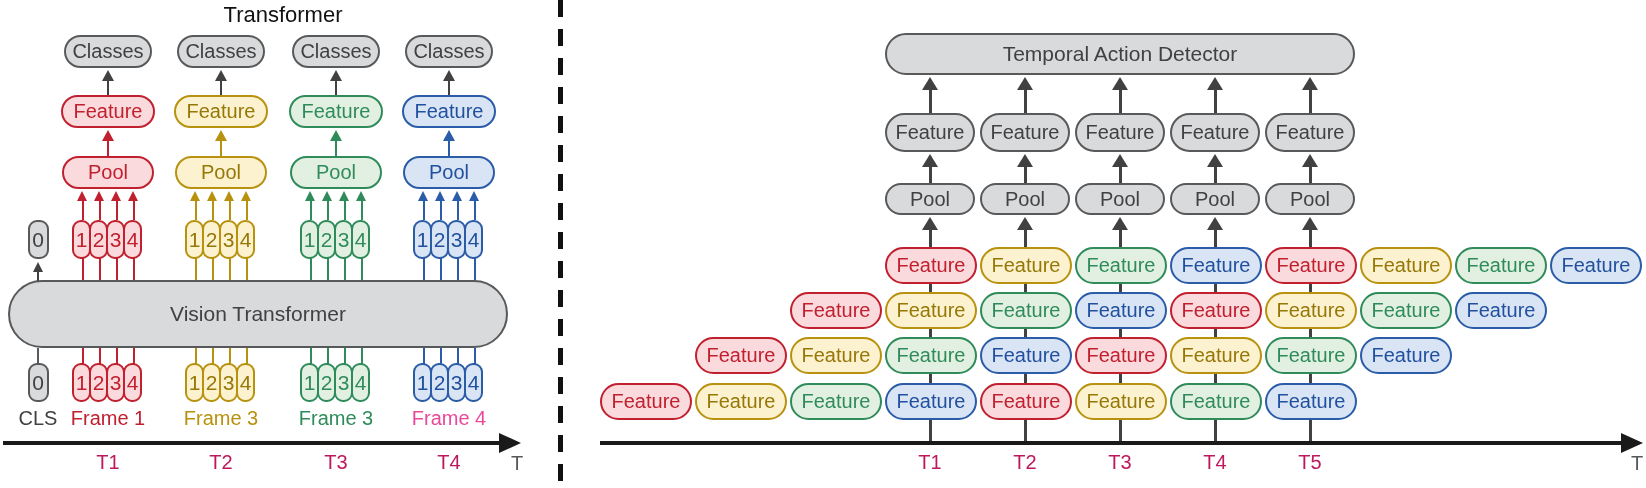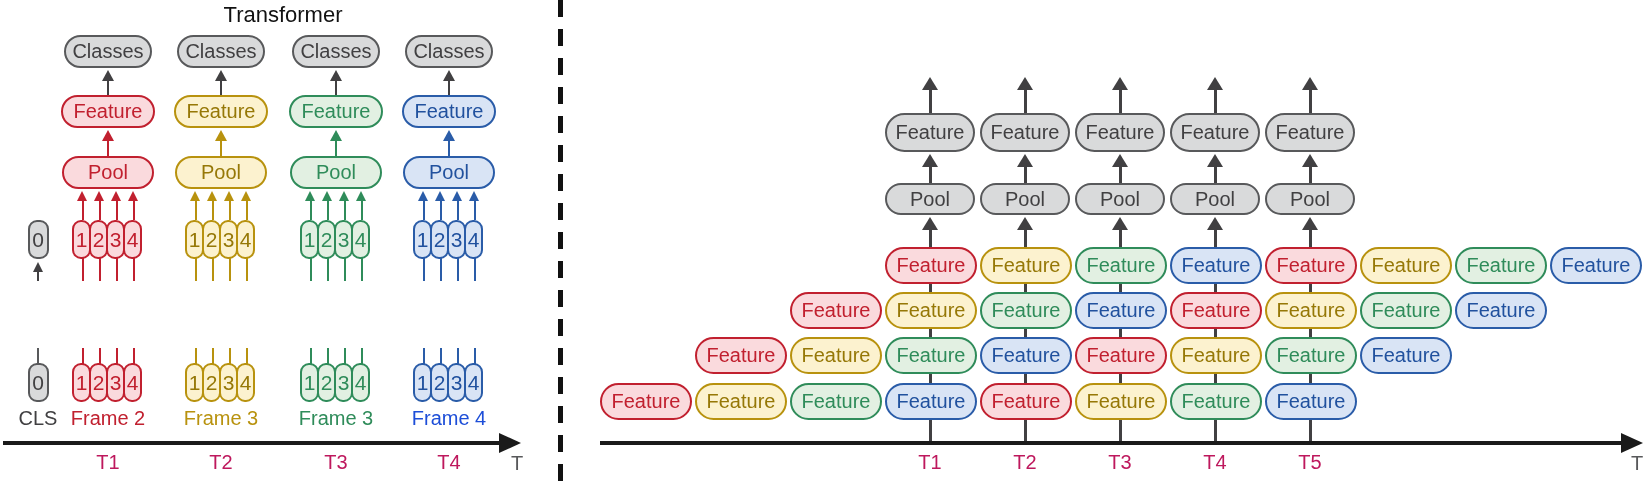--- a/index.html
+++ b/index.html
@@ -33,21 +33,27 @@
   }
 </style>
 </head>
 <body>
 
 <div id="canvas">
 
   <div class="panel-title" style="left:283px;">Transformer</div>
 
 
-
+  <div id="vt-box" class="gray-box">
+    <span>Vision Transformer</span>
+  </div>
+
+  <div id="tad-box" class="gray-box">
+    <span>Temporal Action Detector</span>
+  </div>
 
   <div id="divider"></div>
 <div style="position: absolute; left: 64px; top: 35px; width: 88px; height: 33px; background: rgb(217, 218, 219); border: 2.2px solid rgb(88, 89, 91); border-radius: 16.5px; color: rgb(65, 64, 66); font-size: 20px; display: flex; align-items: center; justify-content: center; box-sizing: border-box; white-space: nowrap; z-index: 2;">
       <span>Classes</span>
     </div>
     <div style="position: absolute; left: 101.5px; top: 70px; width: 0px; height: 0px; border-left: 6.5px solid transparent; border-right: 6.5px solid transparent; border-bottom: 11px solid rgb(65, 64, 66); z-index: 2;"></div>
     <div style="position: absolute; left: 107px; top: 79px; width: 2px; height: 16px; background: rgb(65, 64, 66); z-index: 2;"></div>
     <div style="position: absolute; left: 61px; top: 95px; width: 94px; height: 33px; background: rgb(250, 218, 221); border: 2.2px solid rgb(193, 32, 47); border-radius: 16.5px; color: rgb(193, 32, 47); font-size: 20px; display: flex; align-items: center; justify-content: center; box-sizing: border-box; white-space: nowrap; z-index: 2;">
       <span>Feature</span>
     </div>
@@ -93,21 +99,21 @@
       <div style="width: 19px; height: 39px; box-sizing: border-box; border: 2px solid rgb(193, 32, 47); background: rgb(250, 218, 221); color: rgb(193, 32, 47); border-radius: 9px; display: flex; align-items: center; justify-content: center; font-size: 21px; margin-left: -2px;">
         <span>2</span>
       </div>
       <div style="width: 19px; height: 39px; box-sizing: border-box; border: 2px solid rgb(193, 32, 47); background: rgb(250, 218, 221); color: rgb(193, 32, 47); border-radius: 9px; display: flex; align-items: center; justify-content: center; font-size: 21px; margin-left: -2px;">
         <span>3</span>
       </div>
       <div style="width: 19px; height: 39px; box-sizing: border-box; border: 2px solid rgb(193, 32, 47); background: rgb(250, 218, 221); color: rgb(193, 32, 47); border-radius: 9px; display: flex; align-items: center; justify-content: center; font-size: 21px; margin-left: -2px;">
         <span>4</span>
       </div>
     </div>
-    <div class="frame-label" style="position: absolute; left: 108px; top: 407px; color: rgb(193, 32, 47);">Frame 2</div>
+    <div class="frame-label" style="position: absolute; left: 108px; top: 407px; color: rgb(193, 32, 47);">Frame 1</div>
     <div class="tick-label" style="position: absolute; left: 108px; top: 451px;">T1</div>
     <div style="position: absolute; left: 177px; top: 35px; width: 88px; height: 33px; background: rgb(217, 218, 219); border: 2.2px solid rgb(88, 89, 91); border-radius: 16.5px; color: rgb(65, 64, 66); font-size: 20px; display: flex; align-items: center; justify-content: center; box-sizing: border-box; white-space: nowrap; z-index: 2;">
       <span>Classes</span>
     </div>
     <div style="position: absolute; left: 214.5px; top: 70px; width: 0px; height: 0px; border-left: 6.5px solid transparent; border-right: 6.5px solid transparent; border-bottom: 11px solid rgb(65, 64, 66); z-index: 2;"></div>
     <div style="position: absolute; left: 220px; top: 79px; width: 2px; height: 16px; background: rgb(65, 64, 66); z-index: 2;"></div>
     <div style="position: absolute; left: 174px; top: 95px; width: 94px; height: 33px; background: rgb(252, 242, 207); border: 2.2px solid rgb(184, 146, 14); border-radius: 16.5px; color: rgb(150, 120, 7); font-size: 20px; display: flex; align-items: center; justify-content: center; box-sizing: border-box; white-space: nowrap; z-index: 2;">
       <span>Feature</span>
     </div>
     <div style="position: absolute; left: 214.5px; top: 130px; width: 0px; height: 0px; border-left: 6.5px solid transparent; border-right: 6.5px solid transparent; border-bottom: 11px solid rgb(184, 146, 14); z-index: 2;"></div>
@@ -270,21 +276,21 @@
       <div style="width: 19px; height: 39px; box-sizing: border-box; border: 2px solid rgb(42, 92, 168); background: rgb(217, 228, 245); color: rgb(33, 81, 158); border-radius: 9px; display: flex; align-items: center; justify-content: center; font-size: 21px; margin-left: -2px;">
         <span>2</span>
       </div>
       <div style="width: 19px; height: 39px; box-sizing: border-box; border: 2px solid rgb(42, 92, 168); background: rgb(217, 228, 245); color: rgb(33, 81, 158); border-radius: 9px; display: flex; align-items: center; justify-content: center; font-size: 21px; margin-left: -2px;">
         <span>3</span>
       </div>
       <div style="width: 19px; height: 39px; box-sizing: border-box; border: 2px solid rgb(42, 92, 168); background: rgb(217, 228, 245); color: rgb(33, 81, 158); border-radius: 9px; display: flex; align-items: center; justify-content: center; font-size: 21px; margin-left: -2px;">
         <span>4</span>
       </div>
     </div>
-    <div class="frame-label" style="position: absolute; left: 449px; top: 407px; color: #1d4ed8;">Frame 4</div>
+    <div class="frame-label" style="position: absolute; left: 449px; top: 407px; color: #ec4899;">Frame 4</div>
     <div class="tick-label" style="position: absolute; left: 449px; top: 451px;">T4</div>
     <div style="position: absolute; left: 27.5px; top: 220px; display: flex; z-index: 2;">
       <div style="width: 21px; height: 39px; box-sizing: border-box; border: 2px solid rgb(88, 89, 91); background: rgb(217, 218, 219); color: rgb(65, 64, 66); border-radius: 9px; display: flex; align-items: center; justify-content: center; font-size: 21px;">
         <span>0</span>
       </div>
     </div>
     <div style="position: absolute; left: 32.5px; top: 262px; width: 0px; height: 0px; border-left: 5.5px solid transparent; border-right: 5.5px solid transparent; border-bottom: 10px solid rgb(65, 64, 66); z-index: 2;"></div>
     <div style="position: absolute; left: 37px; top: 270px; width: 2px; height: 11px; background: rgb(65, 64, 66); z-index: 2;"></div>
     <div style="position: absolute; left: 37px; top: 348px; width: 2px; height: 16px; background: rgb(88, 89, 91); z-index: 1;"></div>
     <div style="position: absolute; left: 27.5px; top: 363px; display: flex; z-index: 2;">

